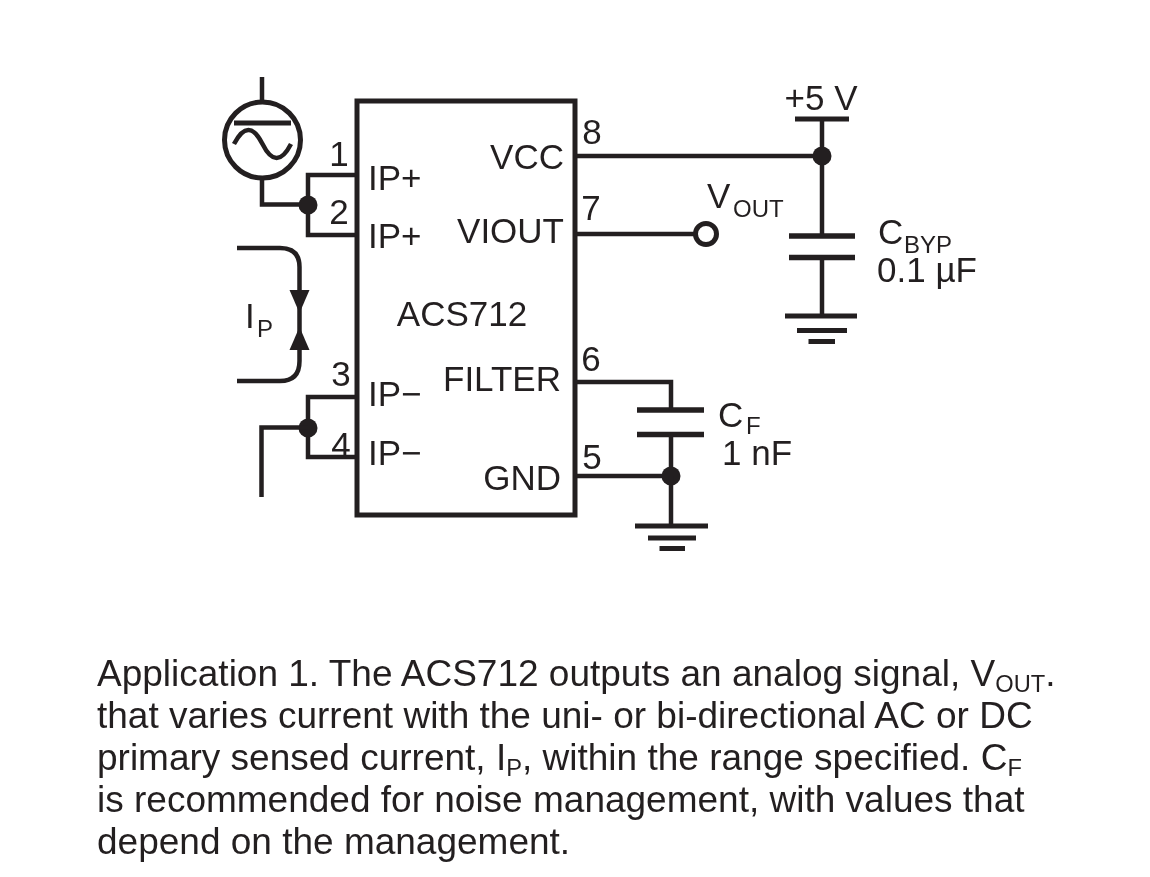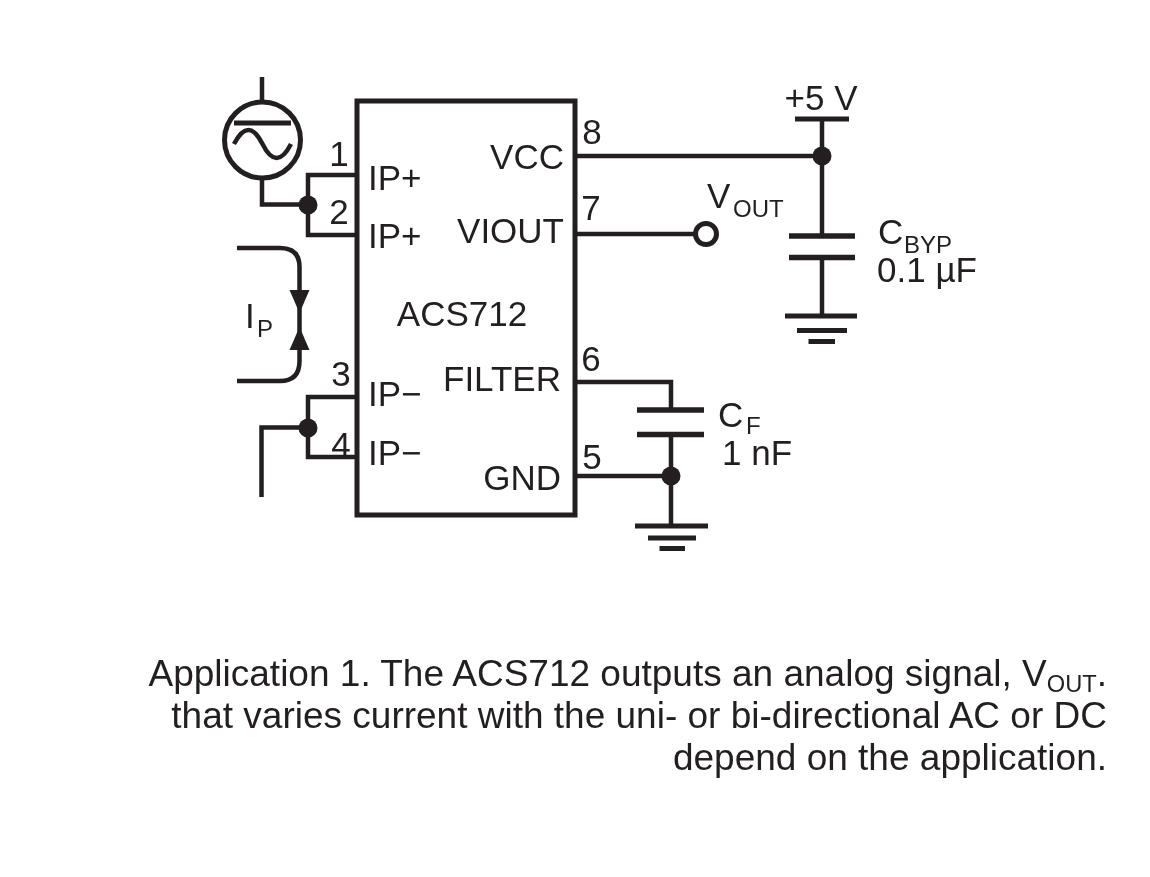--- a/index.html
+++ b/index.html
@@ -32,21 +32,21 @@
   .endt { text-anchor: end; }
 
   
   .caption {
     position: absolute; left: 97px; top: 653px;
     width: 1010px;
     color: var(--ink);
     font-size: 37px; line-height: 42px;
     letter-spacing: 0;
   }
-  .caption .cap-line { white-space: nowrap; text-align: right; }
+  .caption .cap-line { white-space: nowrap; }
   .caption sub {
     font-size: 0.64em;
     line-height: 0;
     vertical-align: -0.24em;
   }
 </style>
 </head>
 <body>
 
 <div class="stage">
@@ -143,16 +143,18 @@
     <g>
       <path class="gline" d="M635 526 H708"></path>
       <path class="gline" d="M648 538 H696"></path>
       <path class="gline" d="M659.5 548.5 H685"></path>
     </g>
   </svg>
 
   <div class="caption">
     <div class="cap-line"><span>Application 1. The ACS712 outputs an analog signal, V</span><sub>OUT</sub><span>.</span></div>
     <div class="cap-line"><span>that varies current with the uni- or bi-directional AC or DC</span></div>
-    <div class="cap-line"><span>depend on the application.</span></div>
+    <div class="cap-line"><span>primary sensed current, I</span><sub>P</sub><span>, within the range specified. C</span><sub>F</sub></div>
+    <div class="cap-line"><span>is recommended for noise management, with values that</span></div>
+    <div class="cap-line"><span>depend on the management.</span></div>
   </div>
 
 </div>
 
 </body></html>

